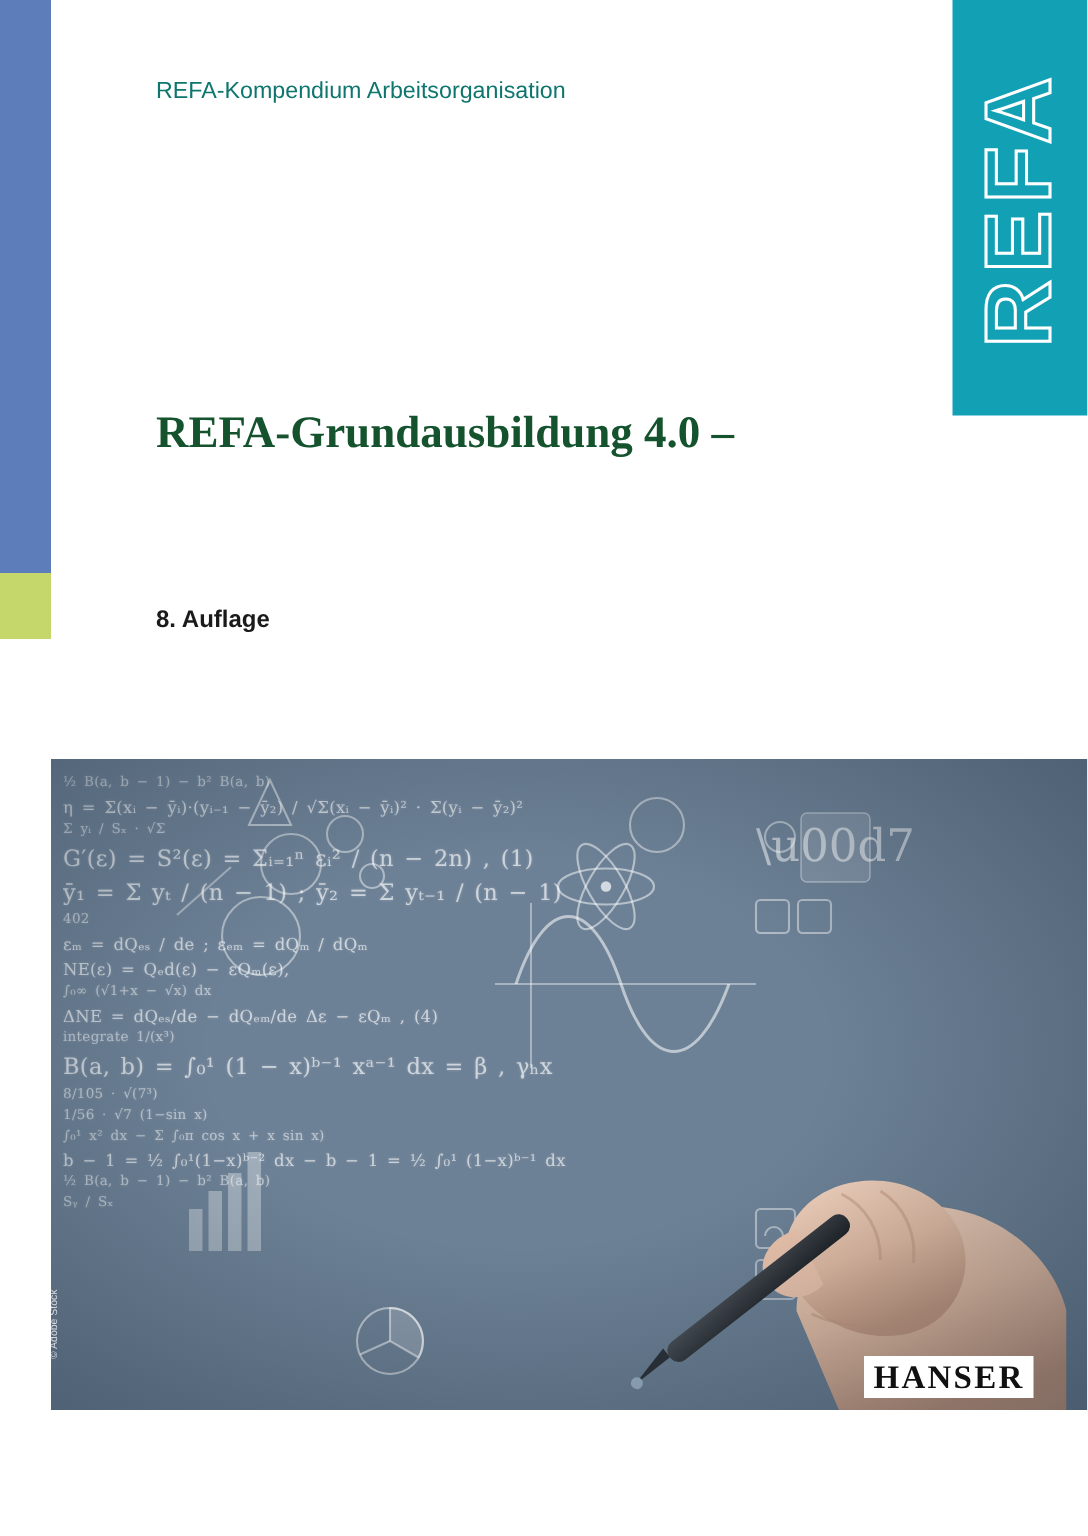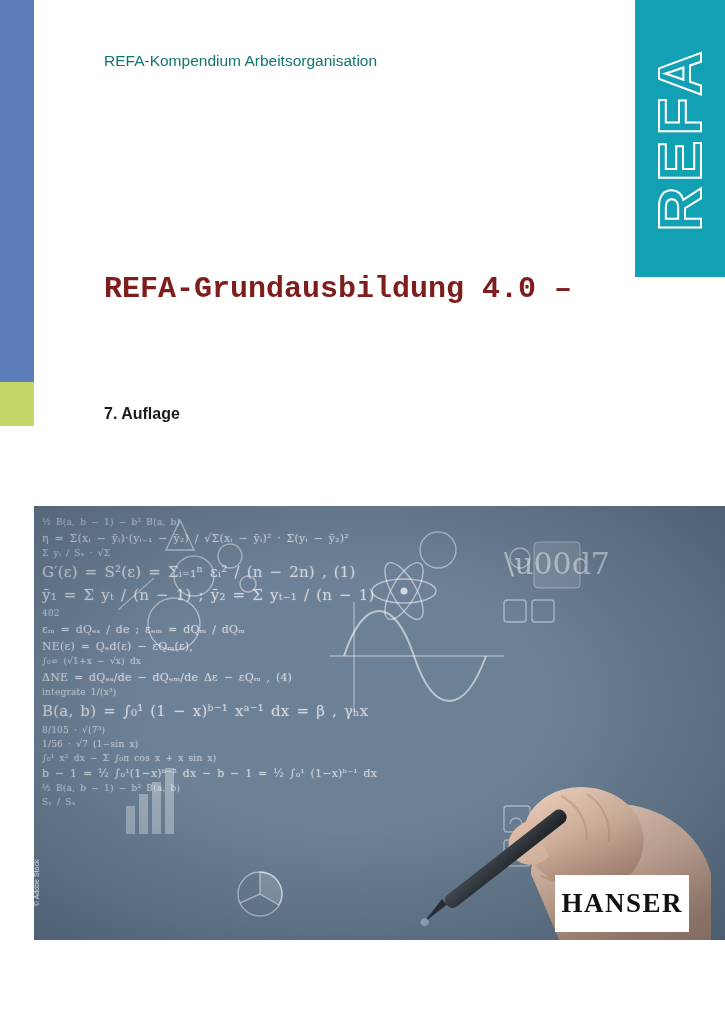--- a/index.html
+++ b/index.html
@@ -72,25 +72,25 @@
     font-family: "Liberation Sans", sans-serif;
   }
   .series div { white-space: nowrap; }
 
   
   .title {
     position: absolute;
     left: 104px;
     top: 268px;
     width: 520px;
-    color: #7f1d1d;
+    color: #14532d;
     font-size: 30px;
     font-weight: bold;
     line-height: 1.42;
-    font-family: Liberation Mono, monospace;
+    font-family: Liberation Serif, serif;
   }
   .title .l2 { display: block; }
 
   
   .edition {
     position: absolute;
     left: 104px;
     top: 405px;
     color: #1a1a1a;
     font-size: 16px;
@@ -169,24 +169,24 @@
   }
 
   
   .hanser {
     position: absolute;
     right: 36px;
     bottom: 92px;
     color: #111111;
     font-family: "Liberation Serif", serif;
     font-weight: bold;
-    font-size: 27px;
+    font-size: 22px;
     letter-spacing: 1.5px;
     background: #ffffff;
-    padding: 13px 6px;
+    padding: 1px 6px;
   }
 </style>
 </head>
 <body>
 
 <div class="cover">
 
   <div class="spine-blue"></div>
   <div class="spine-green"></div>
 
@@ -195,21 +195,21 @@
   </div>
 
   <div class="series">
     <div>REFA-Kompendium Arbeitsorganisation</div>
   </div>
 
   <div class="title">
     <span class="l2">REFA-Grundausbildung 4.0 –</span>
   </div>
 
-  <div class="edition">7. Auflage</div>
+  <div class="edition">8. Auflage</div>
 
   <div class="photo">
     <div class="photo-bg"></div>
 
     <svg class="shapes" viewBox="0 0 691 434" preserveAspectRatio="none">
 
       <defs>
         <linearGradient id="fade" x1="0" y1="0" x2="1" y2="1">
           <stop offset="0%" stop-color="#ffffff" stop-opacity="0.30"></stop>
           <stop offset="100%" stop-color="#ffffff" stop-opacity="0.05"></stop>

